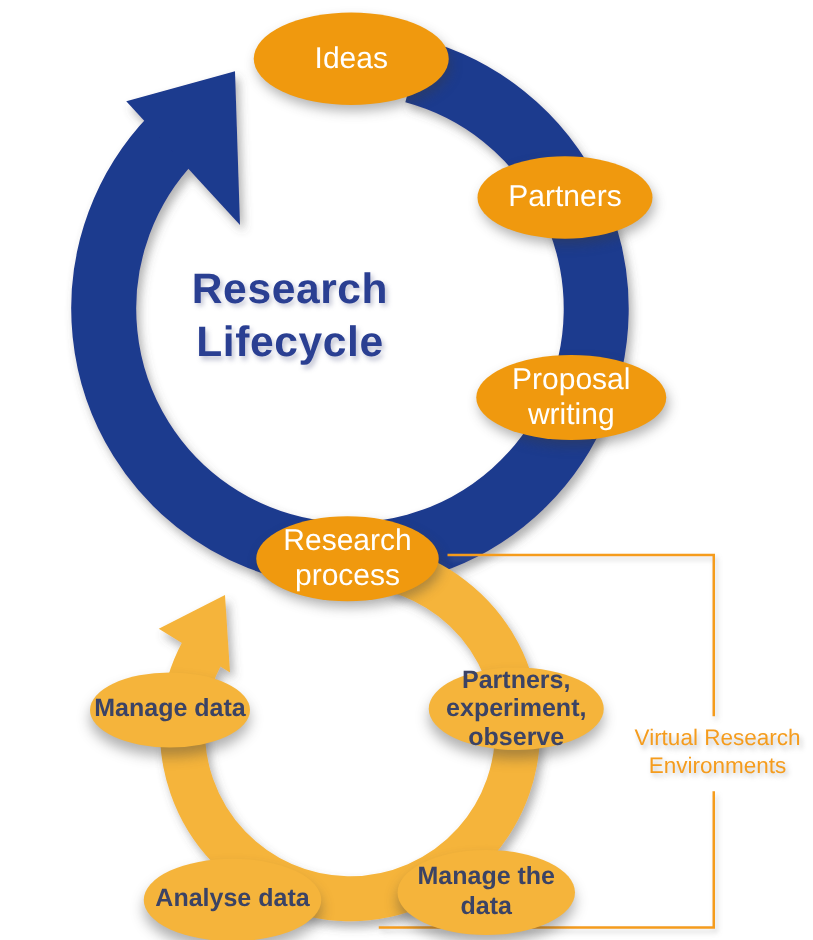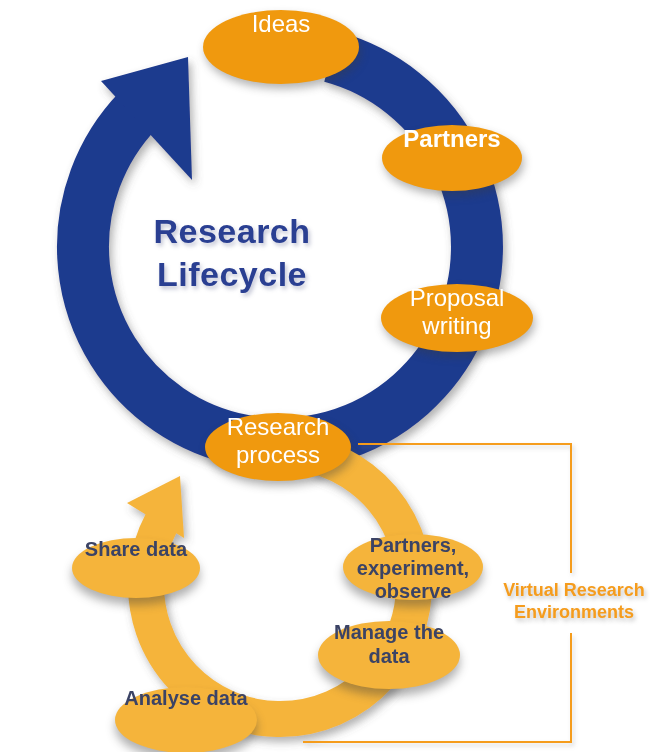--- a/index.html
+++ b/index.html
@@ -12,57 +12,57 @@
   
   .outer-ring{fill:none;stroke:var(--outer_ring,#1f3a8e);stroke-width:52;}
   .outer-head{fill:var(--outer_ring,#1f3a8e);stroke:none;}
   .inner-ring{fill:none;stroke:var(--inner_ring,#f5b43b);stroke-width:36;}
   .inner-head{fill:var(--inner_ring,#f5b43b);stroke:none;}
   .bracket{fill:none;stroke:var(--annotation_orange,#f59c1d);stroke-width:2;}
 
   
   .node{
     position:absolute;border-radius:50%;
-    display:flex;align-items:flex-start;justify-content:center;text-align:center;
+    display:flex;align-items:center;justify-content:center;text-align:center;
     white-space:pre-line;line-height:1.18;
   }
   .node.top{
     background:var(--node_orange,#f0990e);
     color:var(--node_text,#ffffff);
     font-size:24px;
     box-shadow:2px 5px 9px rgba(60,60,60,.38);
   }
   .node.low{
     background:var(--inner_ring,#f5b43b);
     color:var(--inner_text,#3b4365);
     font-size:20px;font-weight:600;
     box-shadow:0 7px 10px rgba(60,60,60,.4);
   }
   .n-ideas       {left:203px;top:10px; width:156px;height:74px;}
-  .n-partners    {left:382px;top:125px;width:140px;height:66px;font-weight:bold;}
+  .n-partners    {left:382px;top:125px;width:140px;height:66px;}
   .n-proposal    {left:381px;top:284px;width:152px;height:68px;font-size:23px;}
   .n-process     {left:205px;top:413px;width:146px;height:68px;}
   .n-publication {left:8px;  top:216px;width:156px;height:72px;}
   .n-share       {left:72px; top:538px;width:128px;height:60px;}
   .n-simulate    {left:343px;top:534px;width:140px;height:66px;font-size:19px;line-height:1.15;}
   .n-analyse     {left:115px;top:687px;width:142px;height:66px;}
-  .n-manage      {left:318px;top:621px;width:142px;height:68px;font-size:19px;}
+  .n-manage      {left:318px;top:680px;width:142px;height:68px;font-size:19px;}
 
   .title{
     position:absolute;left:97px;top:210px;width:270px;
     text-align:center;white-space:pre-line;
     color:var(--title_blue,#2a3f92);
     font-size:34px;line-height:1.25;font-weight:600;letter-spacing:.5px;
     text-shadow:2px 3px 4px rgba(120,125,160,.45);
   }
   .vre-label{
     position:absolute;left:499px;top:580px;width:150px;
     text-align:center;white-space:pre-line;
     color:var(--annotation_orange,#f59c1d);
-    font-size:18px;line-height:1.22;font-weight:700;
+    font-size:18px;line-height:1.22;font-weight:400;
     text-shadow:2px 3px 4px rgba(110,110,110,.4);
   }
 </style>
 </head>
 <body>
 
 <div class="stage">
 
   <svg width="650" height="752" viewBox="0 0 650 752">
     <defs>
@@ -110,21 +110,21 @@
 experiment,
 observe</span>
   </div>
   <div class="node low n-manage">
     <span class="node-label">Manage the data</span>
   </div>
   <div class="node low n-analyse">
     <span class="node-label">Analyse data</span>
   </div>
   <div class="node low n-share">
-    <span class="node-label">Share data</span>
+    <span class="node-label">Manage data</span>
   </div>
 
   <div class="title">Research
 Lifecycle</div>
 
   <div class="vre-label">Virtual Research
 Environments</div>
 
 </div>
 

